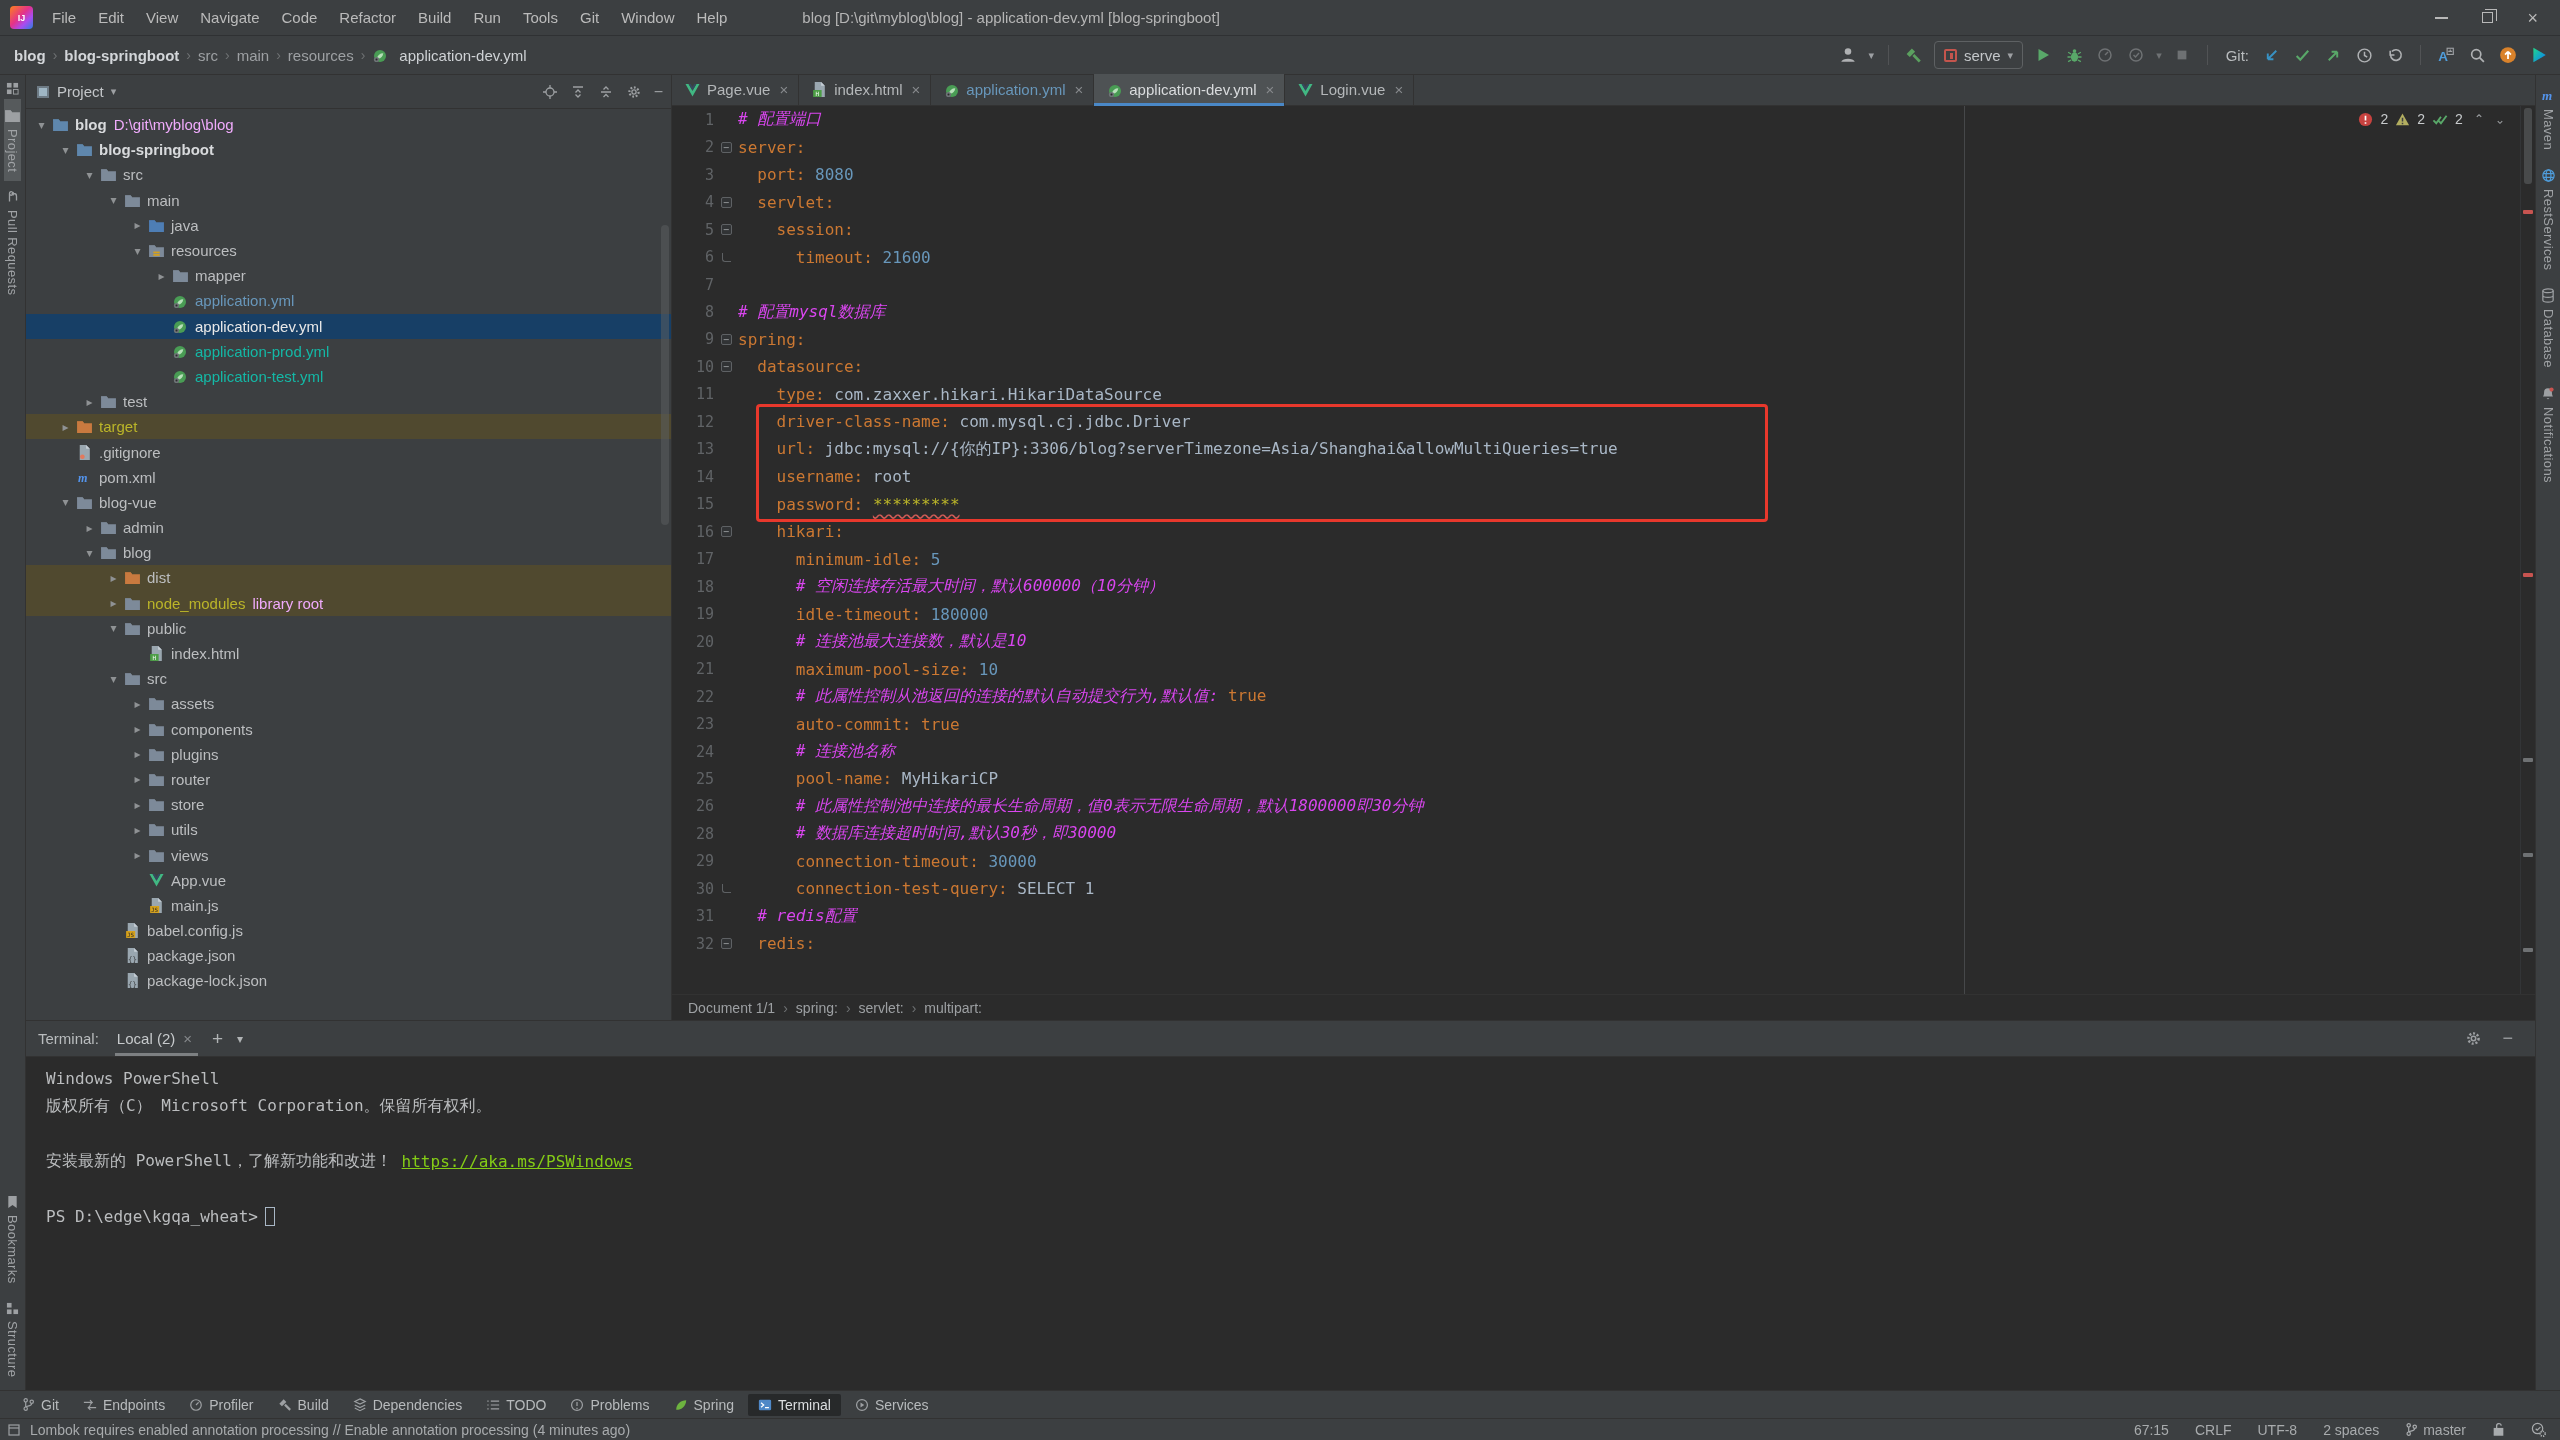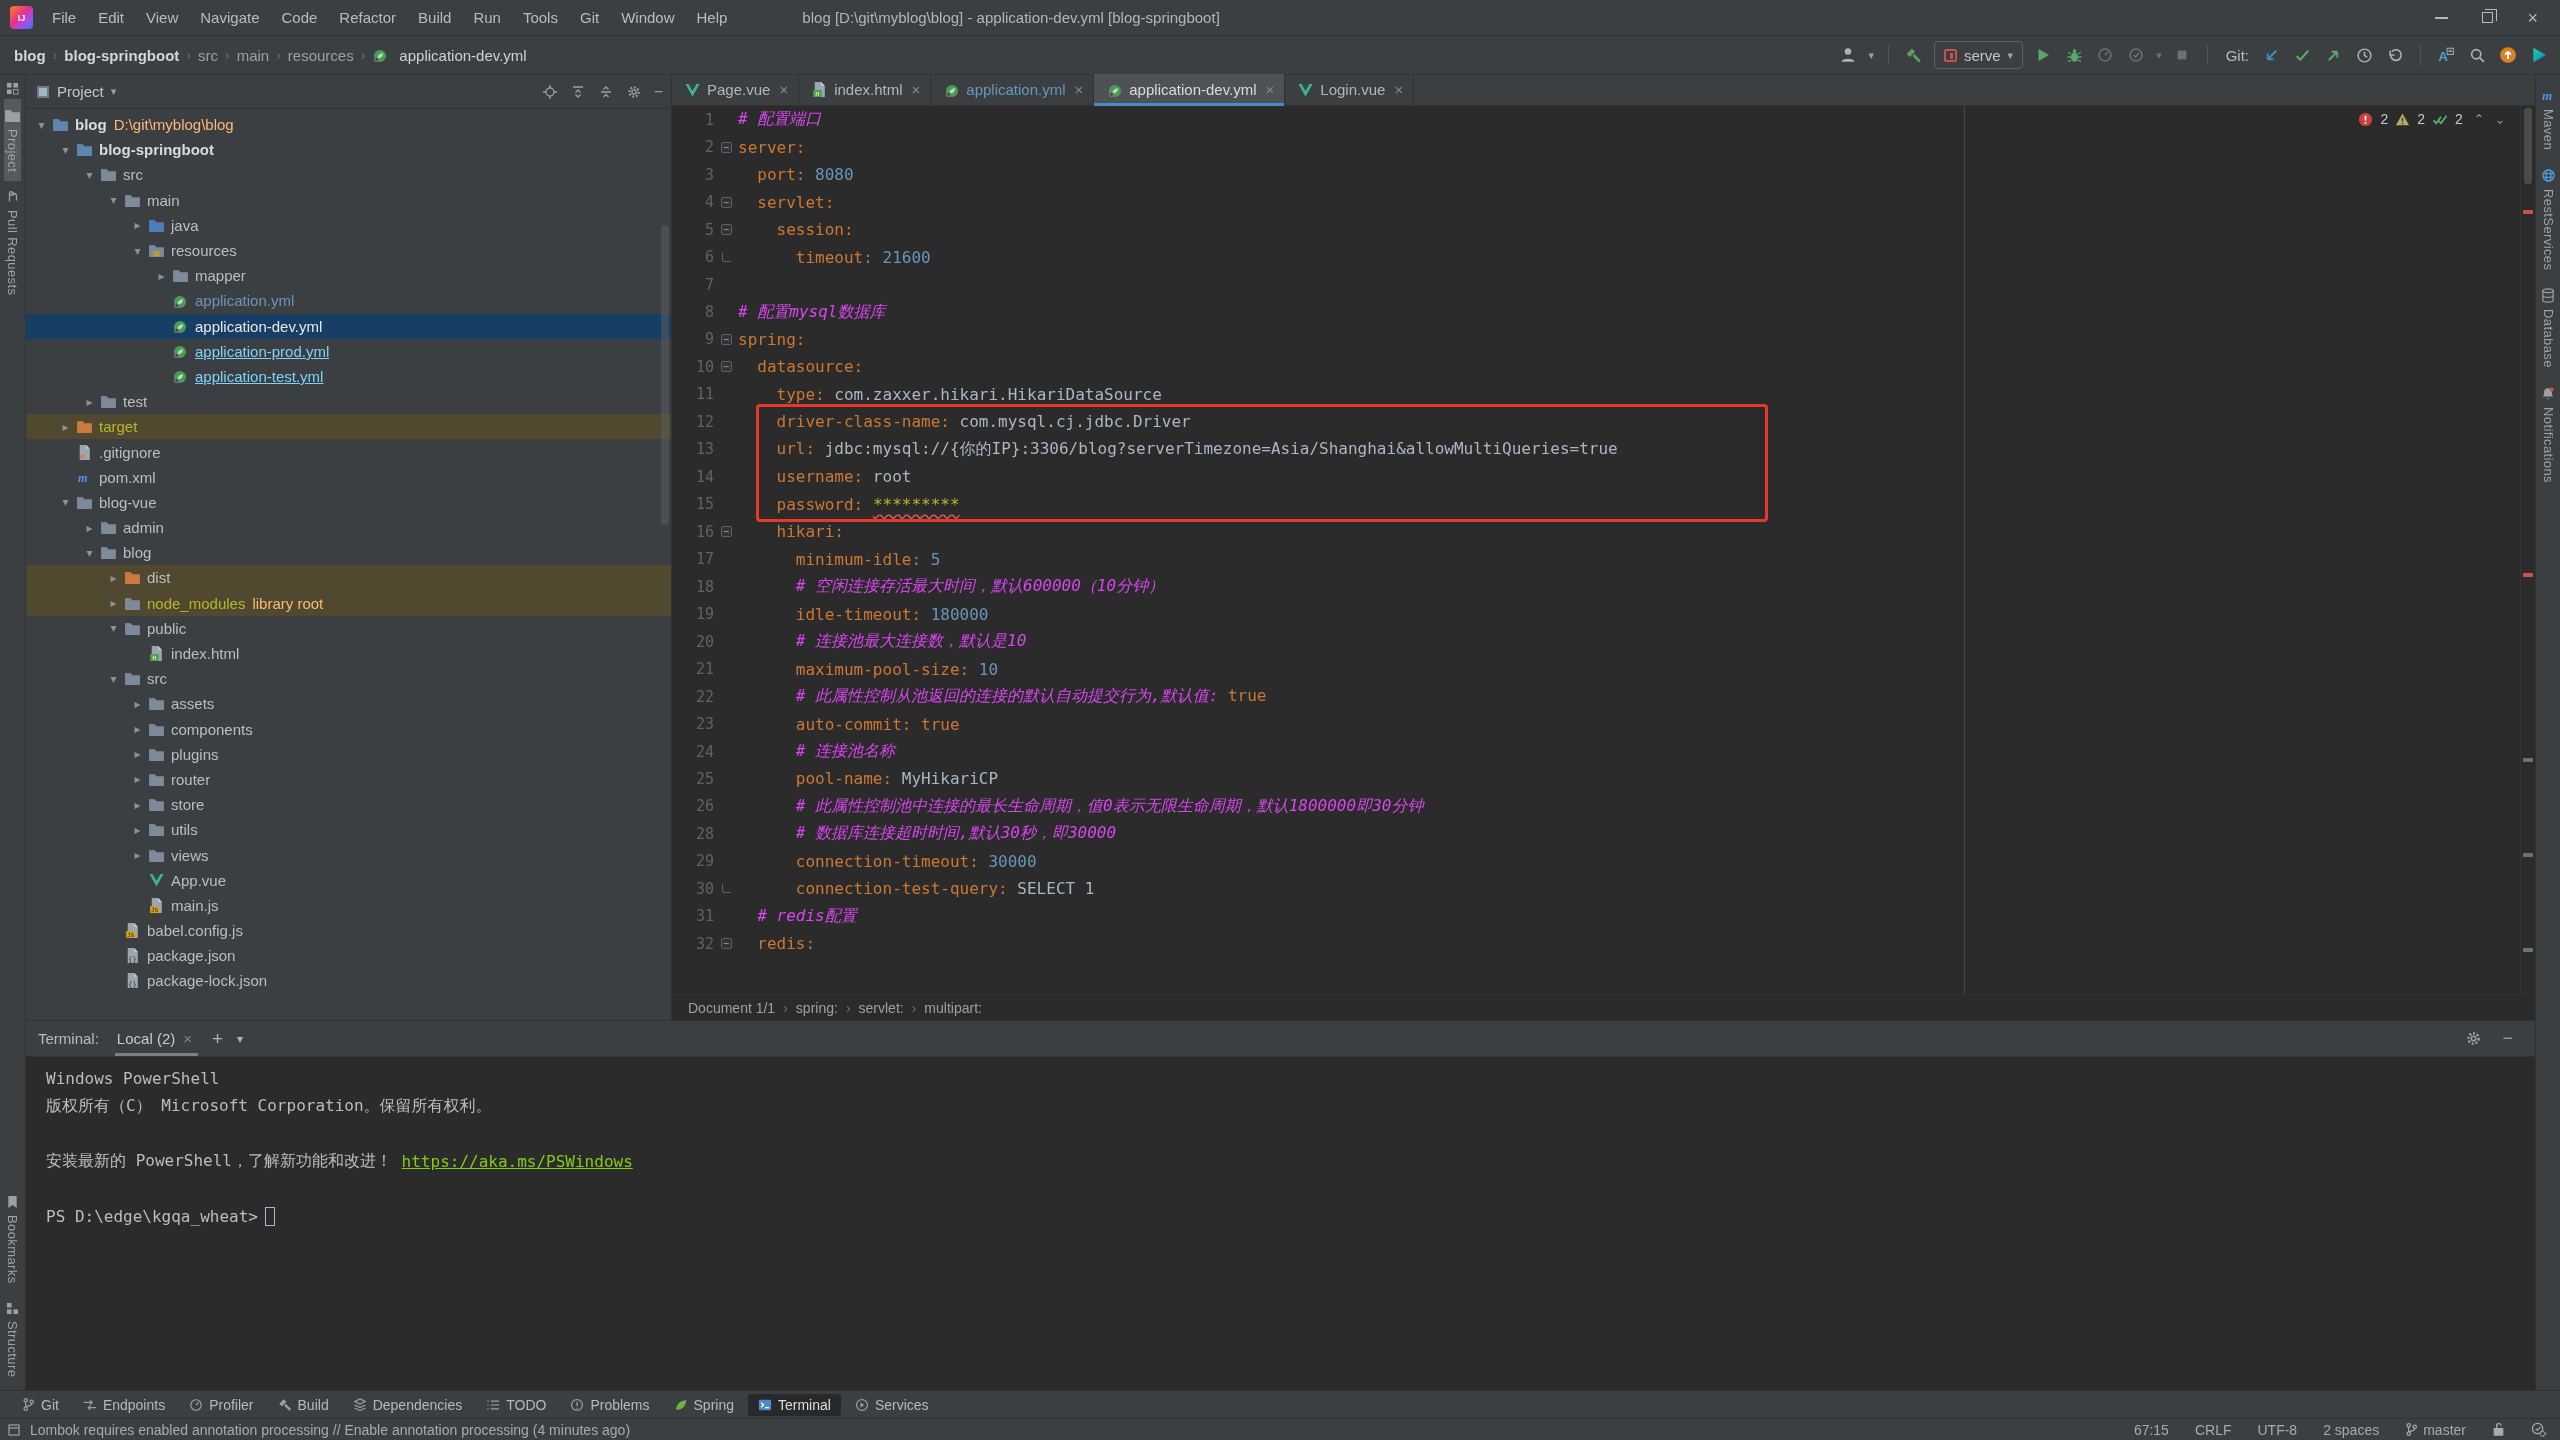--- a/index.html
+++ b/index.html
@@ -61,22 +61,22 @@
   .proj-head { height:34px; display:flex; align-items:center; padding:0 8px 0 10px; font-size:15px; color:#c3c6c9;
     border-bottom:1px solid #323232; }
   .proj-head .ph-ico { margin-right:7px; }
   .proj-head .ph-icons { margin-left:auto; display:flex; align-items:center; gap:12px; }
   .tree { flex:1; overflow:hidden; padding-top:3px; position:relative; font-size:15px; }
   .trow { height:25.2px; display:flex; align-items:center; white-space:nowrap; color:#bcbec0; }
   .trow.selected { background:#173f66; color:#e8e8e8; }
   .trow.excluded { background:#50492f; }
   .tchev { width:19px; display:flex; justify-content:center; flex:none; }
   .ticon { width:18px; height:17px; margin-right:6px; flex:none; display:flex; align-items:center; justify-content:center; }
-  .textra { color:#fdba74; margin-left:7px; }
-  .c-blue { color:#6897bb; } .c-red { color:#7dd3fc;text-decoration:underline; } .c-yellow { color:#bbb529; }
+  .textra { color:#f0abfc; margin-left:7px; }
+  .c-blue { color:#6897bb; } .c-red { color:#14b8a6; } .c-yellow { color:#bbb529; }
   .t-bold { font-weight:bold; color:#d8dadc; }
   .tree-scroll { position:absolute; right:2px; top:150px; width:8px; height:300px; background:#5a5d5f;
     border-radius:4px; opacity:.55; }
 
   
   .editor { flex:1; display:flex; flex-direction:column; background:#2b2b2b; min-width:0; position:relative; }
   .tabbar { height:31px; background:#3c3f41; display:flex; align-items:flex-end; border-bottom:1px solid #323232; }
   .tab { height:31px; display:flex; align-items:center; gap:6px; padding:0 10px 0 12px; font-size:15px;
     color:#b4b7b9; border-right:1px solid #323232; position:relative; }
   .tab.active { background:#4e5254; color:#d9dbdd; }

